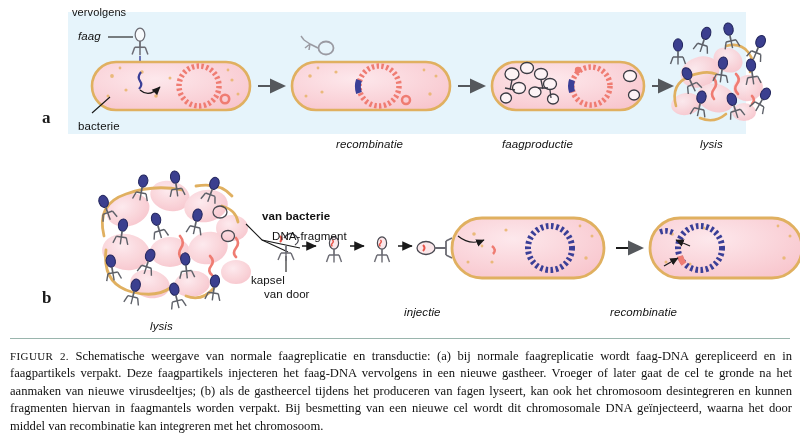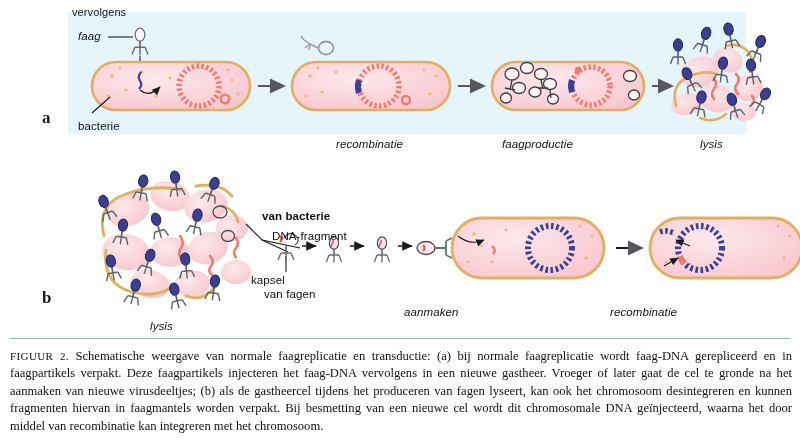--- a/index.html
+++ b/index.html
@@ -402,21 +402,21 @@
   <div class="lbl lbl-it" style="left:336px;top:114px;">recombinatie</div>
   <div class="lbl lbl-it" style="left:502px;top:114px;">faagproductie</div>
   <div class="lbl lbl-it" style="left:700px;top:114px;">lysis</div>
 
   <div class="lbl lbl-it" style="left:150px;top:296px;">lysis</div>
 
   <div class="lbl" style="left:272px;top:196px;margin-top:34px;">DNA-fragment</div>
   <div class="lbl" style="left:262px;top:210px;font-weight:bold;">van bacterie</div>
 
   <div class="lbl" style="left:251px;top:274px;">kapsel</div>
-  <div class="lbl" style="left:264px;top:288px;">van fagen</div>
-
-  <div class="lbl lbl-it" style="left:404px;top:282px;">aanmaken</div>
+  <div class="lbl" style="left:264px;top:288px;">van door</div>
+
+  <div class="lbl lbl-it" style="left:404px;top:282px;">injectie</div>
   <div class="lbl lbl-it" style="left:610px;top:282px;">recombinatie</div>
 
   <div class="rule"></div>
   <div class="caption"><span class="smallcaps">FIGUUR 2.</span><span> Schematische weergave van normale faagreplicatie en transductie: (a) bij normale faagreplicatie wordt faag-DNA gerepliceerd en in faagpartikels verpakt. Deze faagpartikels injecteren het faag-DNA vervolgens in een nieuwe gastheer. Vroeger of later gaat de cel te gronde na het aanmaken van nieuwe virusdeeltjes; (b) als de gastheercel tijdens het produceren van fagen lyseert, kan ook het chromosoom desintegreren en kunnen fragmenten hiervan in faagmantels worden verpakt. Bij besmetting van een nieuwe cel wordt dit chromosomale DNA geïnjecteerd, waarna het door middel van recombinatie kan integreren met het chromosoom.</span></div>
 
 </div>
 
 </body></html>

